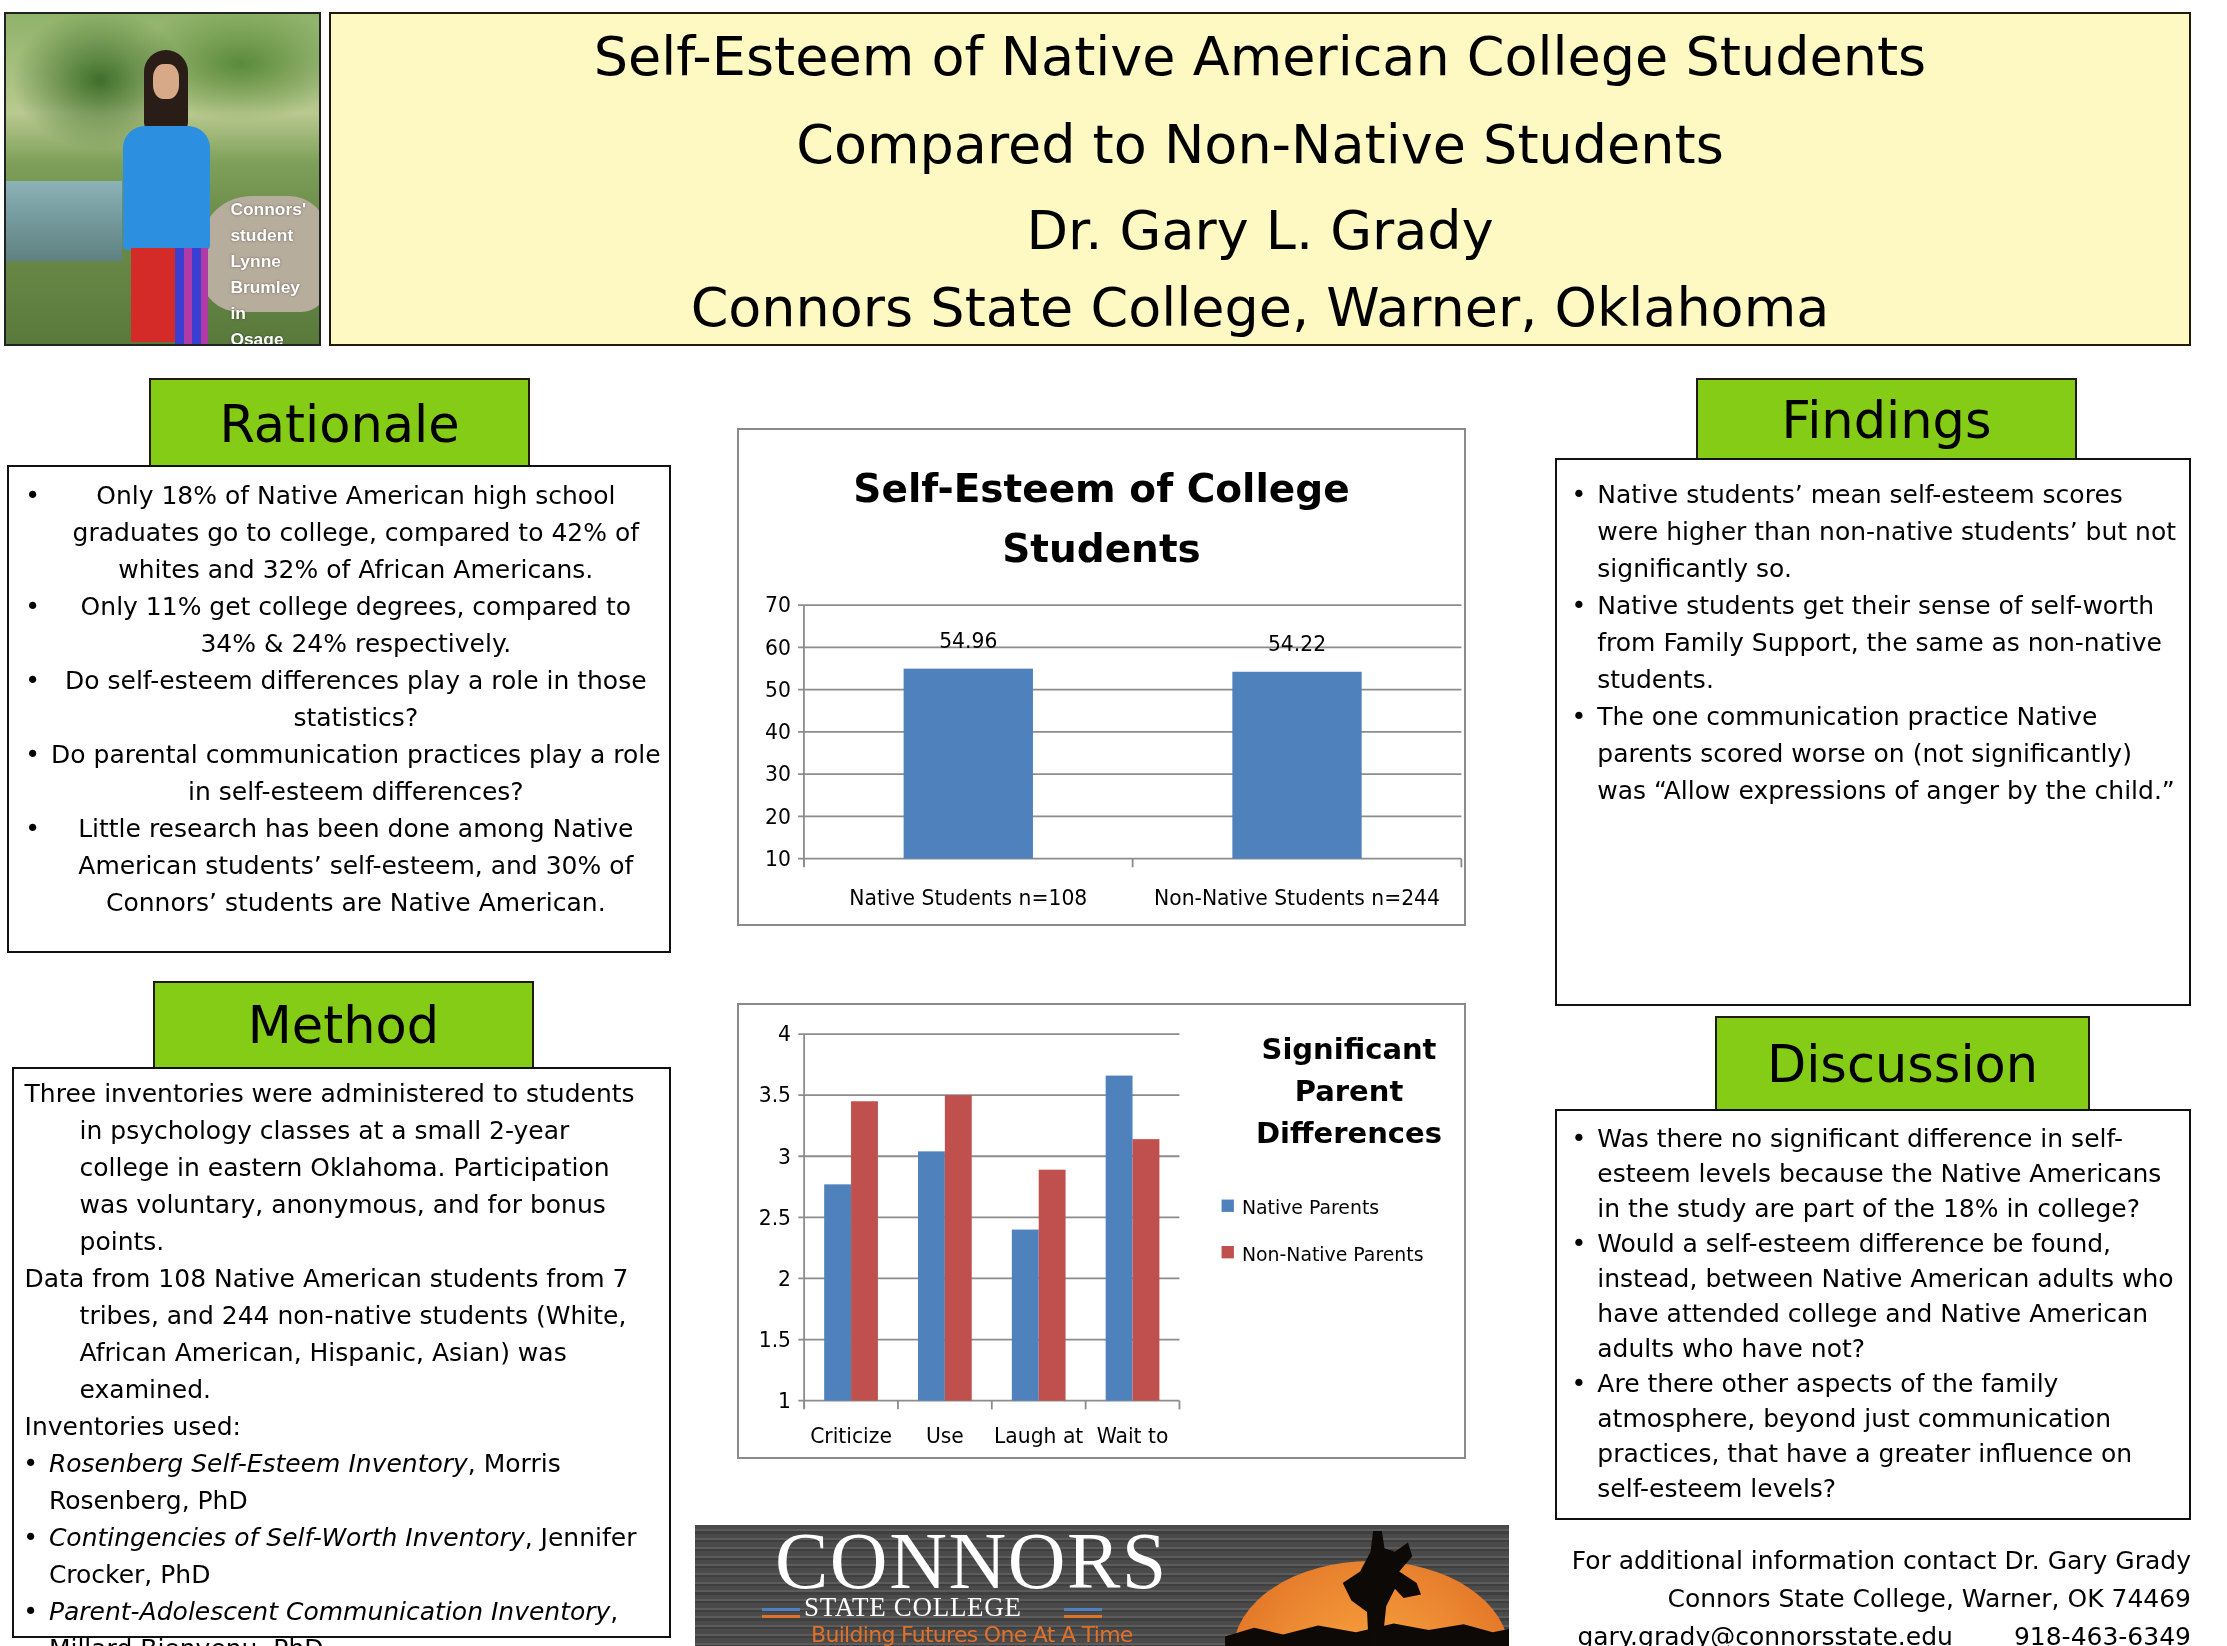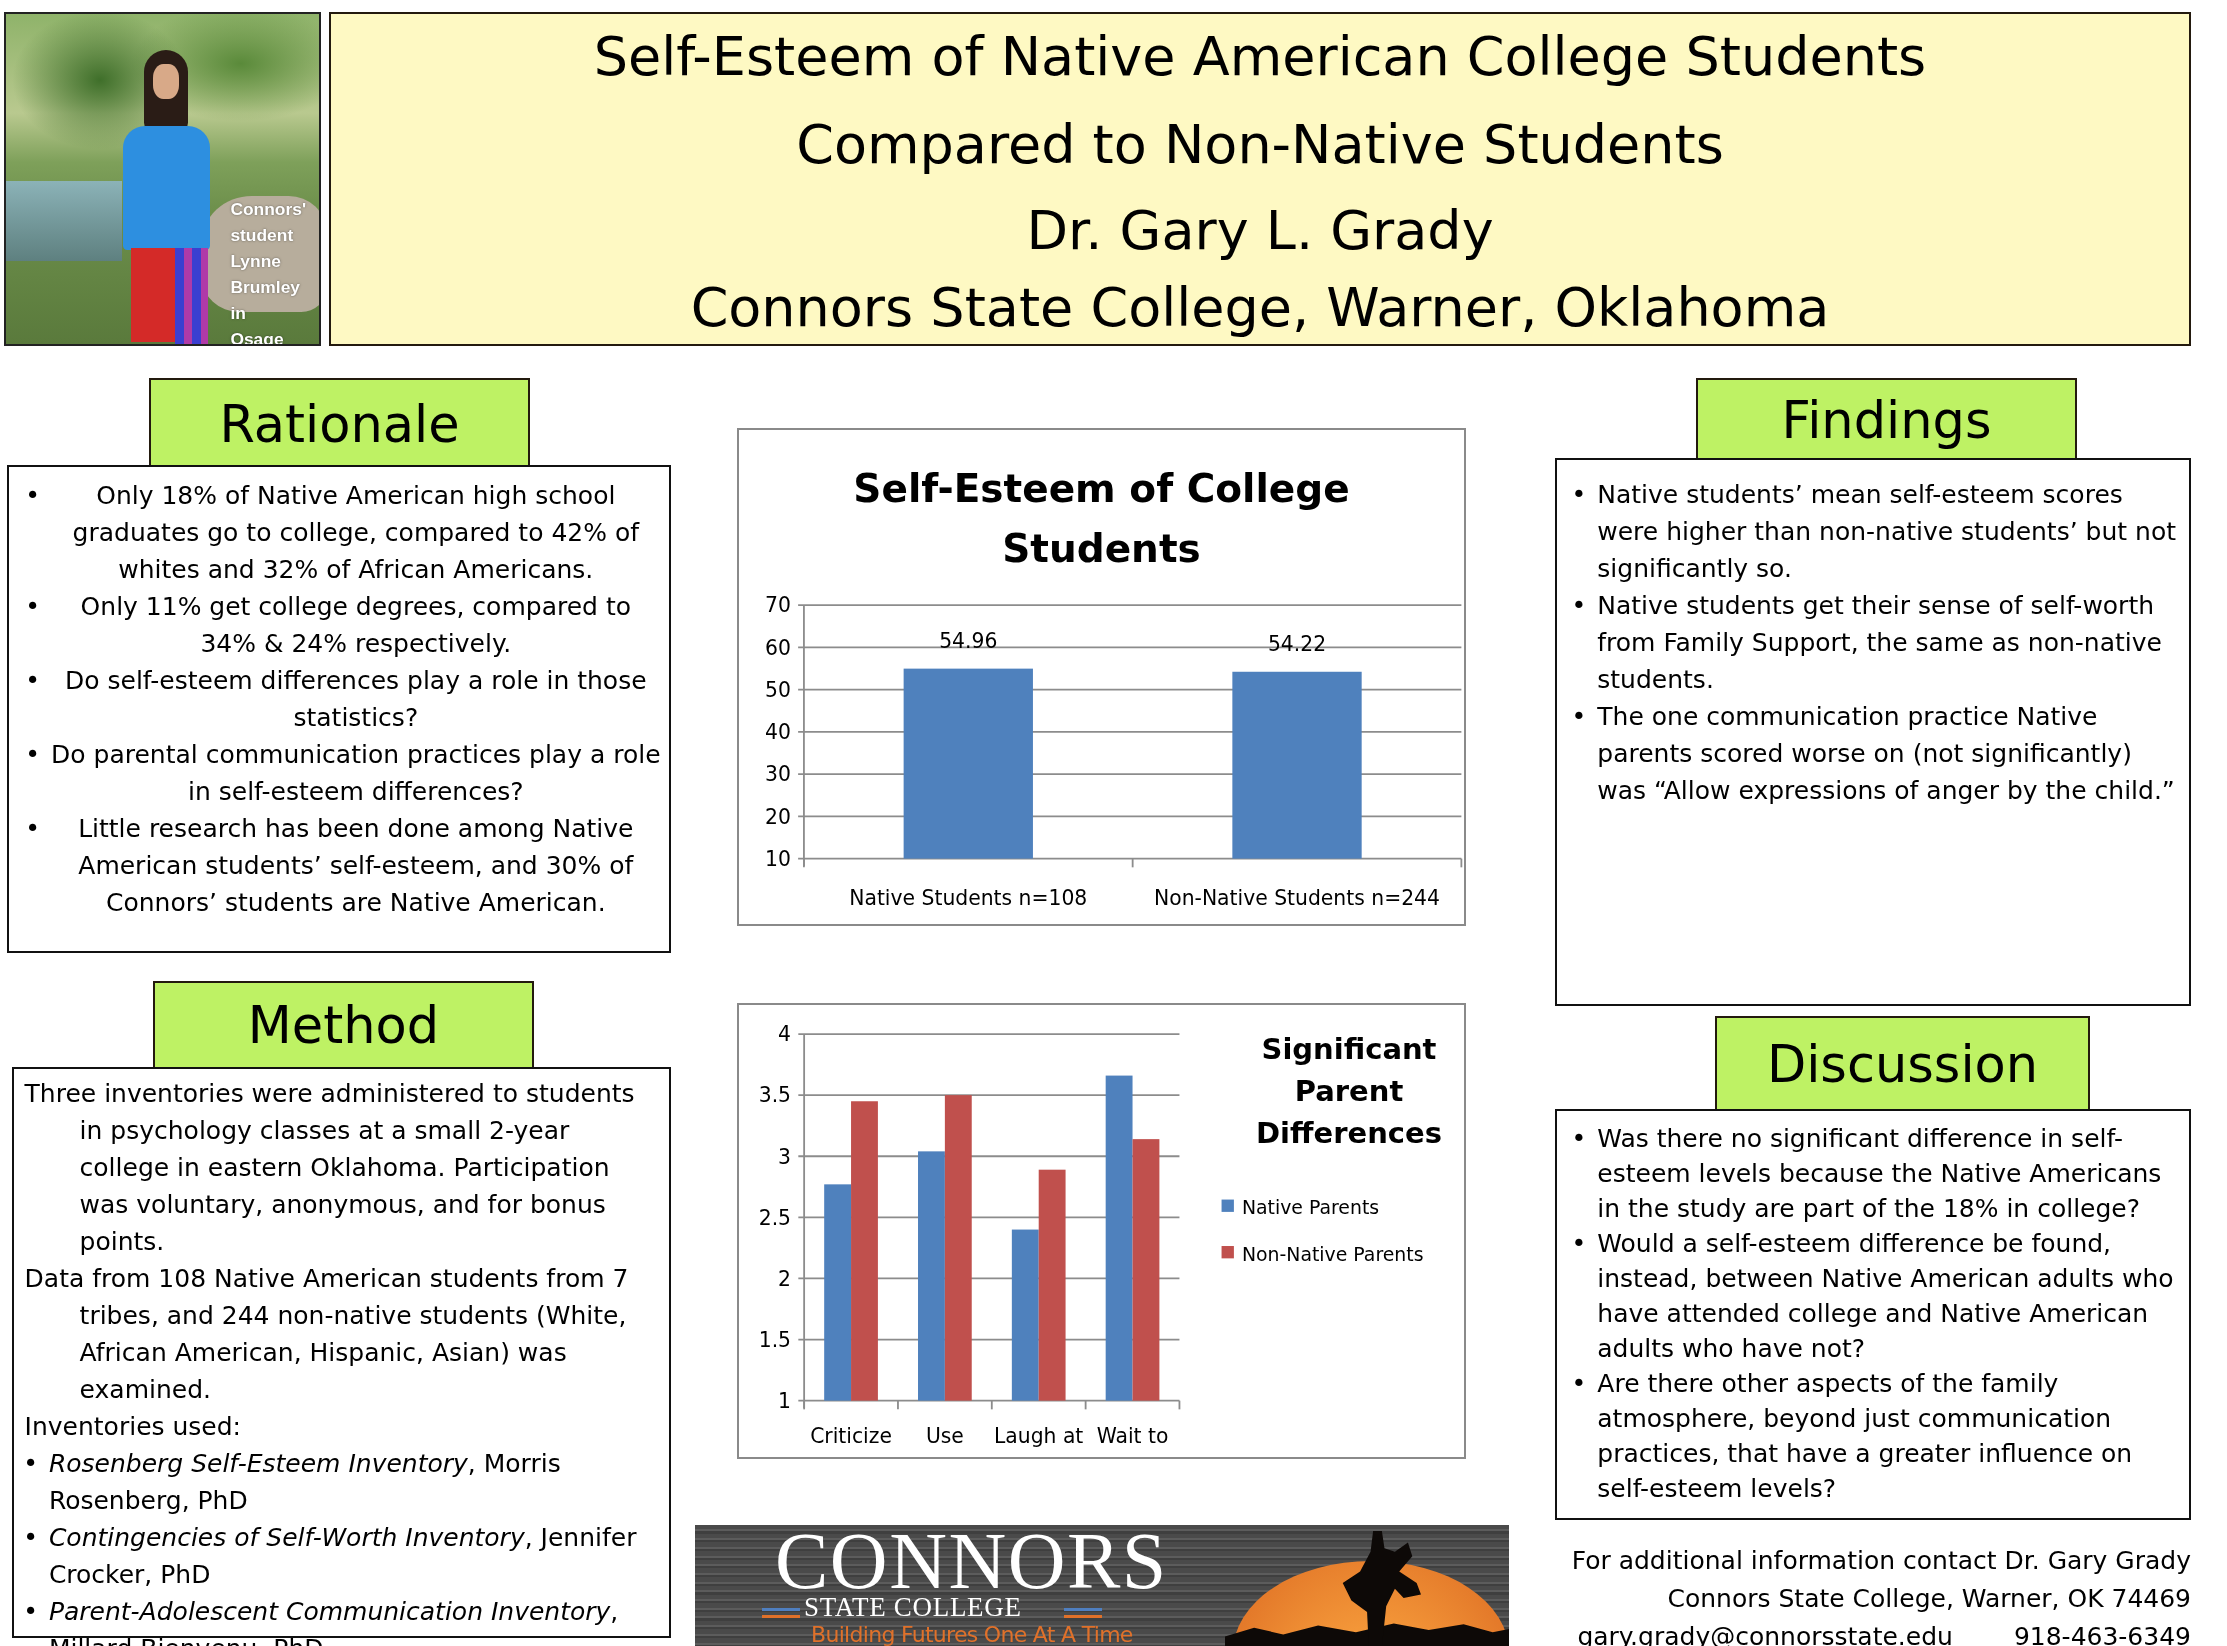--- a/index.html
+++ b/index.html
@@ -17,21 +17,21 @@
   #photo .hair{position:absolute;left:29px;top:0;width:44px;height:80px;background:#2a1c16;border-radius:22px 22px 7.3px 7.3px;}
   #photo .face{position:absolute;left:38px;top:14.5px;width:26px;height:35px;background:#d8a988;border-radius:40%;}
   #photo .shirt{position:absolute;left:7.3px;top:76px;width:87px;height:124px;background:#2d8fe0;border-radius:22px 22px 4.4px 4.4px;}
   #photo .skirt-red{position:absolute;left:16px;top:198px;width:44px;height:94px;background:#d42a28;}
   #photo .skirt-blue{position:absolute;left:60px;top:198px;width:33px;height:102px;background:repeating-linear-gradient(90deg,#3b3fd0 0 8.7px,#b03aa8 8.7px 17.4px);}
   #photo-caption{position:absolute;left:224px;top:182px;color:#fff;font-weight:bold;font-size:17.4px;line-height:26px;text-shadow:0 0 2.2px rgba(0,0,0,.5);white-space:pre-line;}
   
   #header{left:329px;top:11.6px;width:1862px;height:334px;background:#fef9c3;border:2.9px solid #231a0e;text-align:center;}
   #header .line{font-family:"DejaVu Sans",sans-serif;font-size:54px;line-height:1;position:absolute;left:0;right:0;}
   
-  .label{background:#bef264;border:2.9px solid #231a0e;text-align:left;font-family:"DejaVu Sans",sans-serif;font-size:51px;line-height:1;display:flex;align-items:center;justify-content:center;}
+  .label{background:#84cc16;border:2.9px solid #231a0e;text-align:left;font-family:"DejaVu Sans",sans-serif;font-size:51px;line-height:1;display:flex;align-items:center;justify-content:center;}
   .box{border:2.9px solid #111;background:#fff;font-family:"DejaVu Sans",sans-serif;font-size:25px;line-height:37px;}
   .box ul{list-style:none;margin:0;padding:0;}
   .box li{position:relative;padding-left:33px;}
   .box li::before{content:"•";position:absolute;left:7.3px;top:0;}
   .hang{padding-left:55px;text-indent:-55px;}
   .box em{font-style:italic;}
   
   .chart{border:2.9px solid #8a8a8a;background:#fff;}
   .chart svg{position:absolute;left:0;top:0;}
   .ctitle{font-family:"DejaVu Sans",sans-serif;font-weight:bold;text-align:center;}

